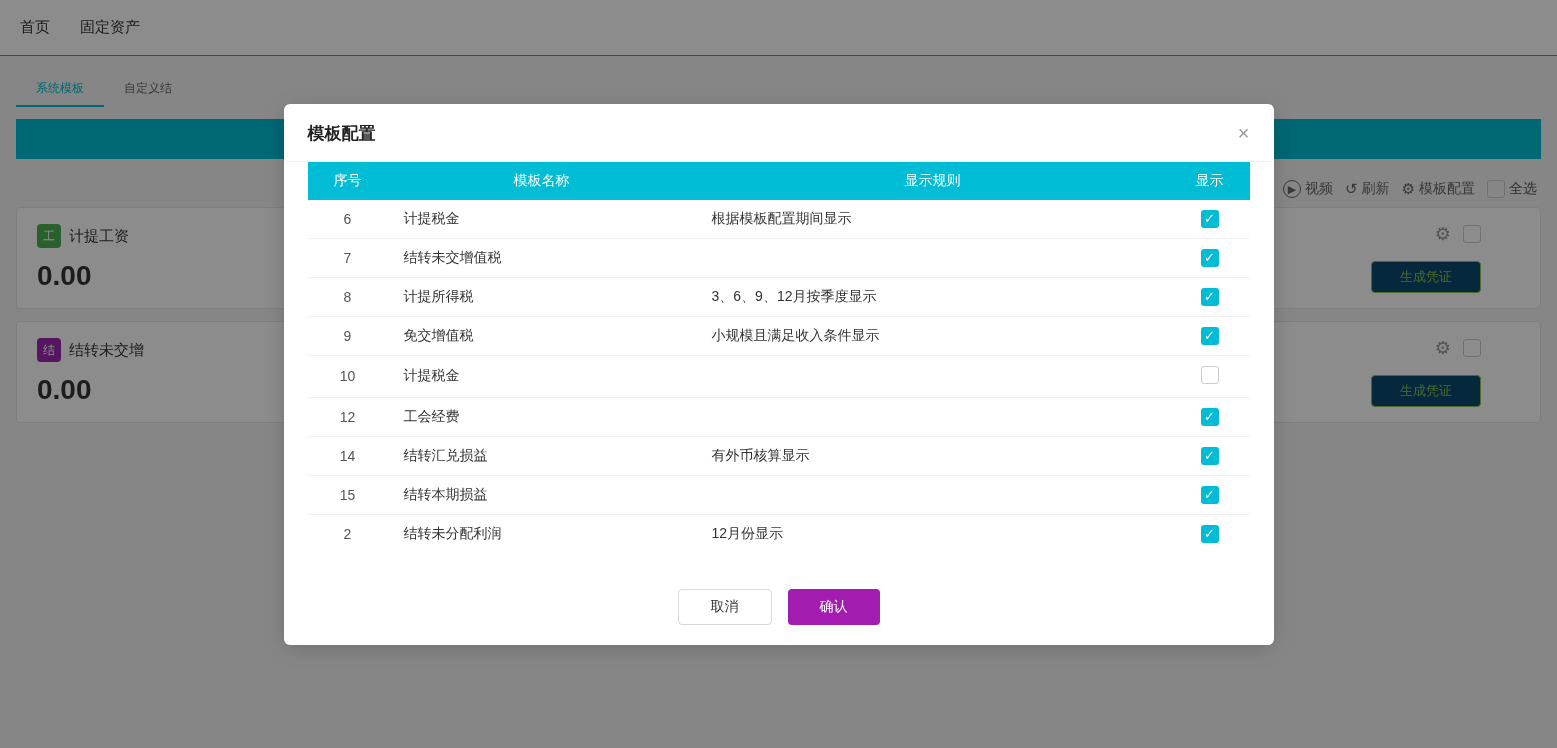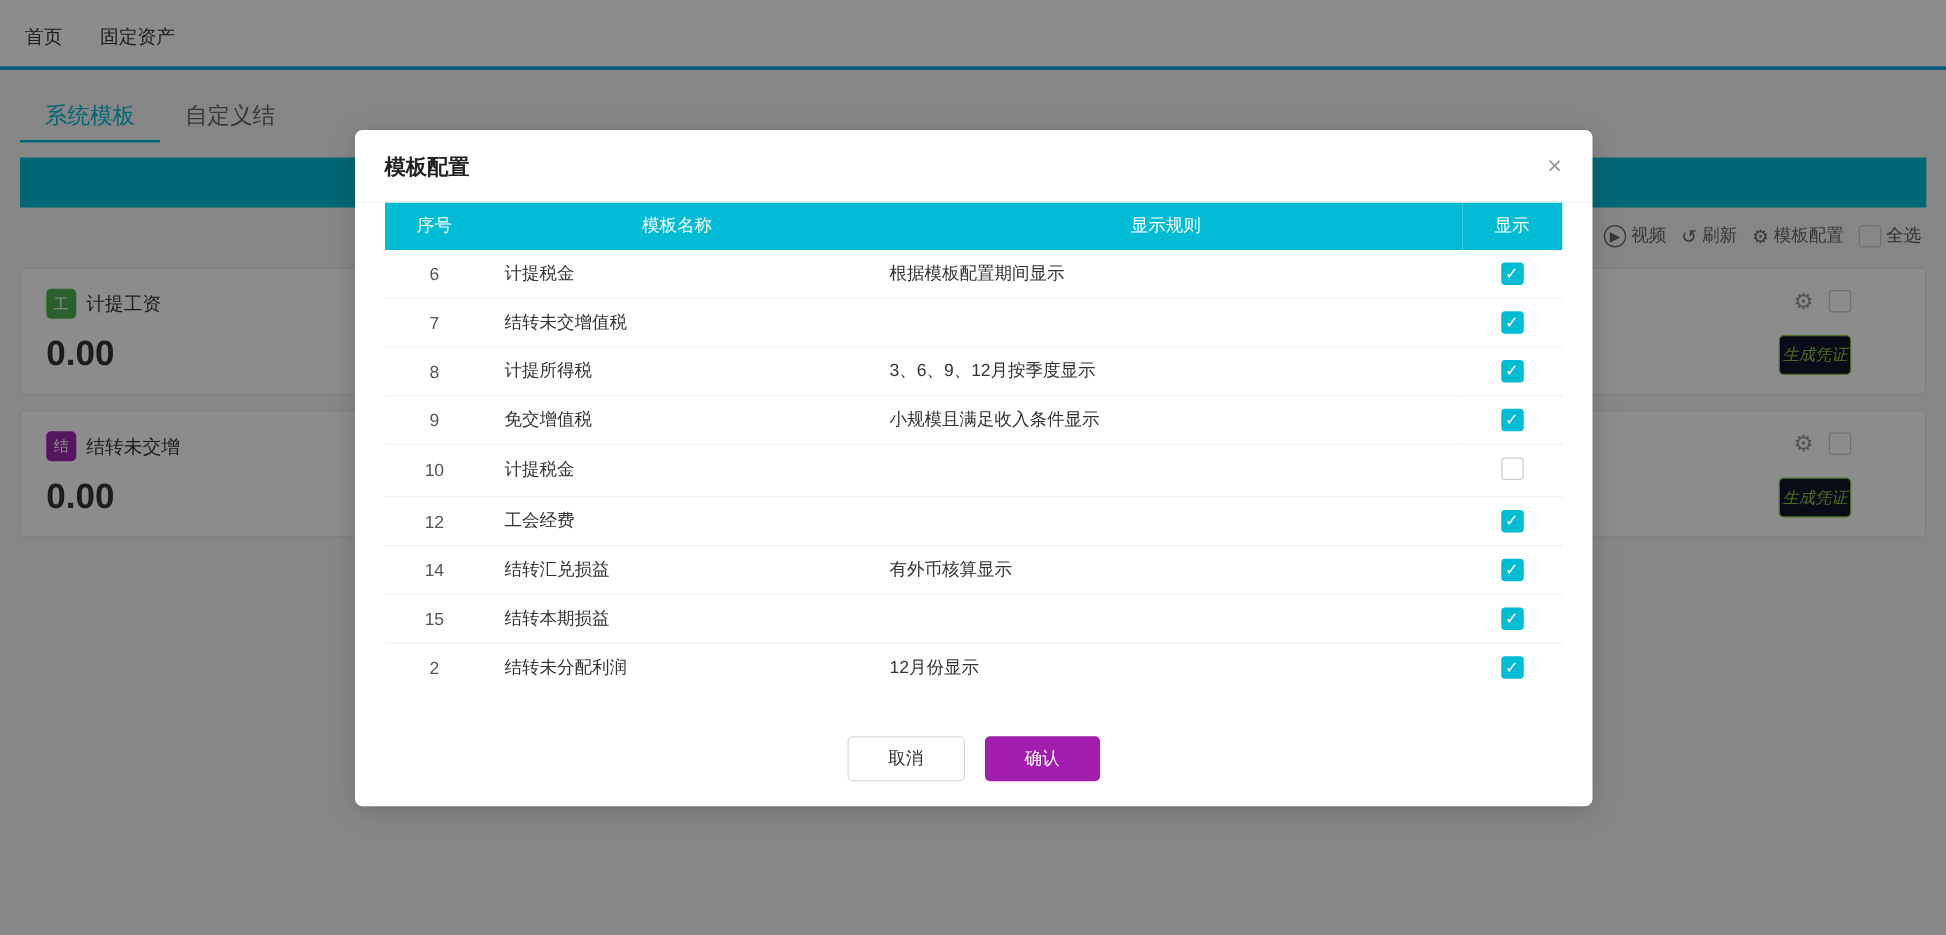--- a/index.html
+++ b/index.html
@@ -20,24 +20,24 @@
       background: #f5f5f5;
     }
 
     
     .top-nav {
       position: absolute;
       top: 0; left: 0; right: 0;
       height: 56px;
       background: #fff;
       display: flex;
-      align-items: flex-end;
+      align-items: center;
       padding: 14px 20px;
       gap: 30px;
-      border-bottom: 3px solid #0ea5e9;
+      border-bottom: 1px solid #0ea5e9;
       z-index: 1;
     }
     .nav-item {
       color: #333;
       font-size: 15px;
       cursor: pointer;
     }
 
     
     .content-area {
@@ -53,21 +53,21 @@
       display: flex;
       align-items: center;
       margin-bottom: 12px;
       gap: 0;
     }
     .tab-item {
       padding: 8px 20px;
       cursor: pointer;
       border-bottom: 2px solid transparent;
       color: #666;
-      font-size: 18px;
+      font-size: 12px;
       text-align: center;
     }
     .tab-item.active {
       color: #00bcd4;
       border-bottom: 2px solid #00bcd4;
     }
     .btn-calc {
       background: #8bc34a;
       color: #fff;
       border: none;
@@ -136,26 +136,25 @@
       position: relative;
     }
     .gear-icon {
       color: #999;
       cursor: pointer;
       font-size: 18px;
     }
     .gen-btn {
       border: 1px solid #8bc34a;
       color: #8bc34a;
-      background: #0f172a;
-      border-radius: 4px;
-      padding: 6px 2px;
+      background: #0c4a6e;
+      border-radius: 4px;
+      padding: 6px 28px;
       cursor: pointer;
       font-size: 13px;
-      font-style: italic;
     }
 
     
     .sub-tab-bar {
       height: 40px;
       background: #00bcd4;
       display: flex;
       align-items: center;
       padding: 0 20px;
       gap: 4px;

